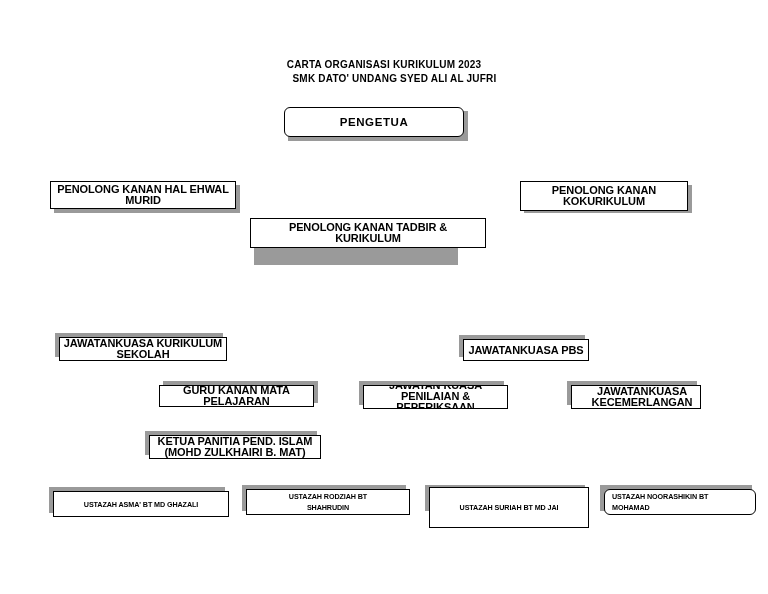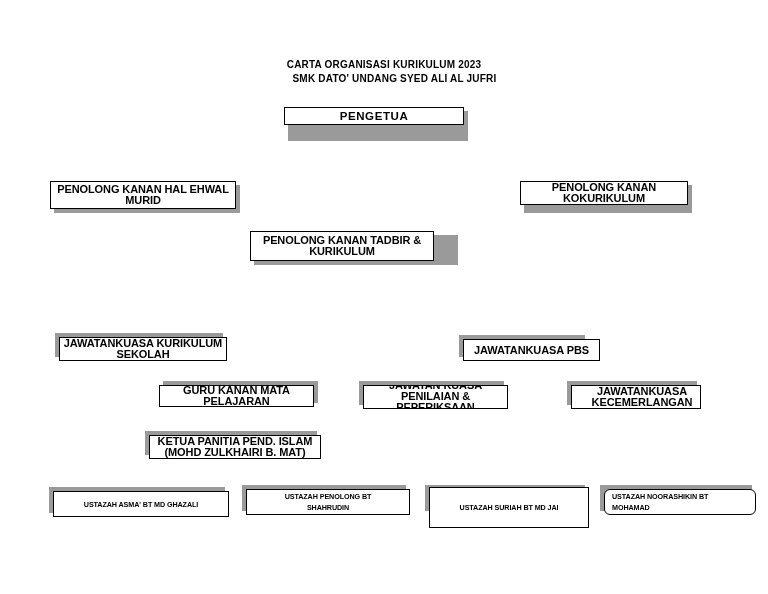--- a/index.html
+++ b/index.html
@@ -72,58 +72,58 @@
 </style>
 </head>
 <body>
 
 <div class="chart-title">
   <span>CARTA ORGANISASI KURIKULUM 2023</span>
   <span class="line2">SMK DATO' UNDANG SYED ALI AL JUFRI</span>
 </div>
 
 <div class="node-shadow" style="left:288px; top:111px; width:180px; height:30px;"></div>
-<div class="node" style="left:284px; top:107px; width:180px; height:18px;">
+<div class="node" style="left:284px; top:107px; width:180px; height:30px;border-radius:6px;">
   <span class="node-label t-pengetua">PENGETUA</span>
 </div>
 
 <div class="node-shadow" style="left:54px; top:185px; width:186px; height:28px;"></div>
 <div class="node" style="left:50px; top:181px; width:186px; height:28px;">
   <span class="node-label t-std">
     <span>PENOLONG KANAN HAL EHWAL</span><br>
     <span>MURID</span>
   </span>
 </div>
 
 <div class="node-shadow" style="left:524px; top:185px; width:168px; height:28px;"></div>
-<div class="node" style="left:520px; top:181px; width:168px; height:24px;">
+<div class="node" style="left:520px; top:181px; width:168px; height:30px;">
   <span class="node-label t-std">
     <span>PENOLONG KANAN</span><br>
     <span>KOKURIKULUM</span>
   </span>
 </div>
 
 <div class="node-shadow" style="left:254px; top:235px; width:204px; height:30px;"></div>
-<div class="node" style="left:250px; top:231px; width:184px; height:30px;">
+<div class="node" style="left:250px; top:218px; width:236px; height:30px;">
   <span class="node-label t-std">
     <span>PENOLONG KANAN TADBIR &amp;</span><br>
     <span>KURIKULUM</span>
   </span>
 </div>
 
 <div class="node-shadow" style="left:55px; top:333px; width:168px; height:24px;"></div>
 <div class="node" style="left:59px; top:337px; width:168px; height:24px;">
   <span class="node-label t-std" style="margin-top:-1px;">
     <span>JAWATANKUASA KURIKULUM</span><br>
     <span>SEKOLAH</span>
   </span>
 </div>
 
 <div class="node-shadow" style="left:459px; top:335px; width:126px; height:22px;"></div>
-<div class="node" style="left:463px; top:339px; width:137px; height:22px;">
+<div class="node" style="left:463px; top:339px; width:126px; height:22px;">
   <span class="node-label t-std">JAWATANKUASA PBS</span>
 </div>
 
 <div class="node-shadow" style="left:163px; top:381px; width:155px; height:22px;"></div>
 <div class="node" style="left:159px; top:385px; width:155px; height:22px;">
   <span class="node-label t-std">GURU KANAN MATA PELAJARAN</span>
 </div>
 
 <div class="node-shadow" style="left:359px; top:381px; width:145px; height:24px;"></div>
 <div class="node" style="left:363px; top:385px; width:145px; height:24px;">
@@ -150,21 +150,21 @@
 </div>
 
 <div class="node-shadow" style="left:49px; top:487px; width:176px; height:26px;"></div>
 <div class="node" style="left:53px; top:491px; width:176px; height:26px;align-items:center;">
   <span class="node-label t-sm">USTAZAH ASMA' BT MD GHAZALI</span>
 </div>
 
 <div class="node-shadow" style="left:242px; top:485px; width:164px; height:26px;"></div>
 <div class="node" style="left:246px; top:489px; width:164px; height:26px;">
   <span class="node-label t-sm">
-    <span>USTAZAH PENOLONG BT</span><br>
+    <span>USTAZAH RODZIAH BT</span><br>
     <span>SHAHRUDIN</span>
   </span>
 </div>
 
 <div class="node-shadow" style="left:425px; top:485px; width:160px; height:26px;"></div>
 <div class="node" style="left:429px; top:487px; width:160px; height:41px;">
   <span class="node-label t-sm">USTAZAH SURIAH BT MD JAI</span>
 </div>
 
 <div class="node-shadow" style="left:600px; top:485px; width:152px; height:26px;"></div>

